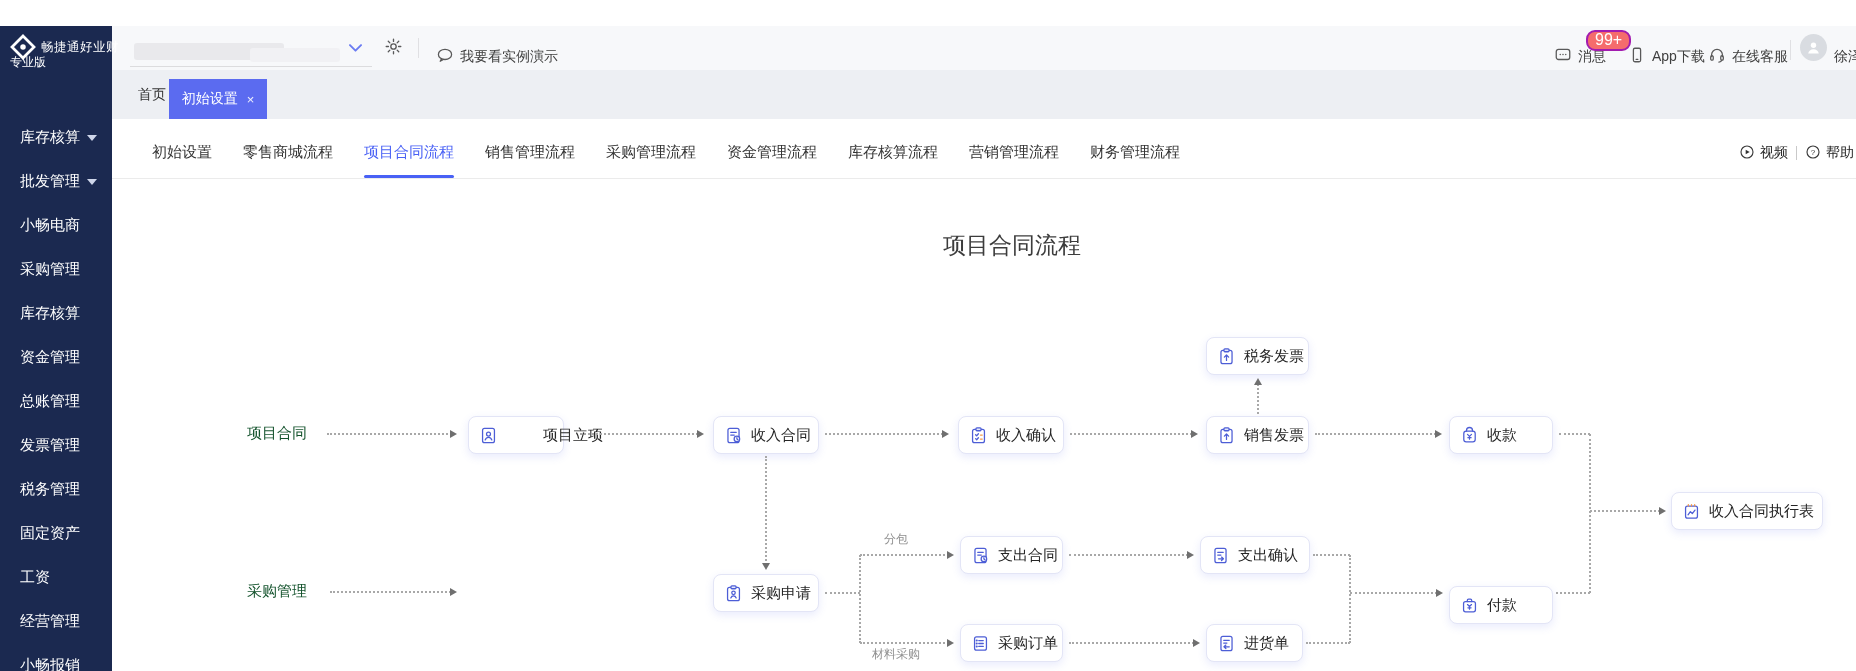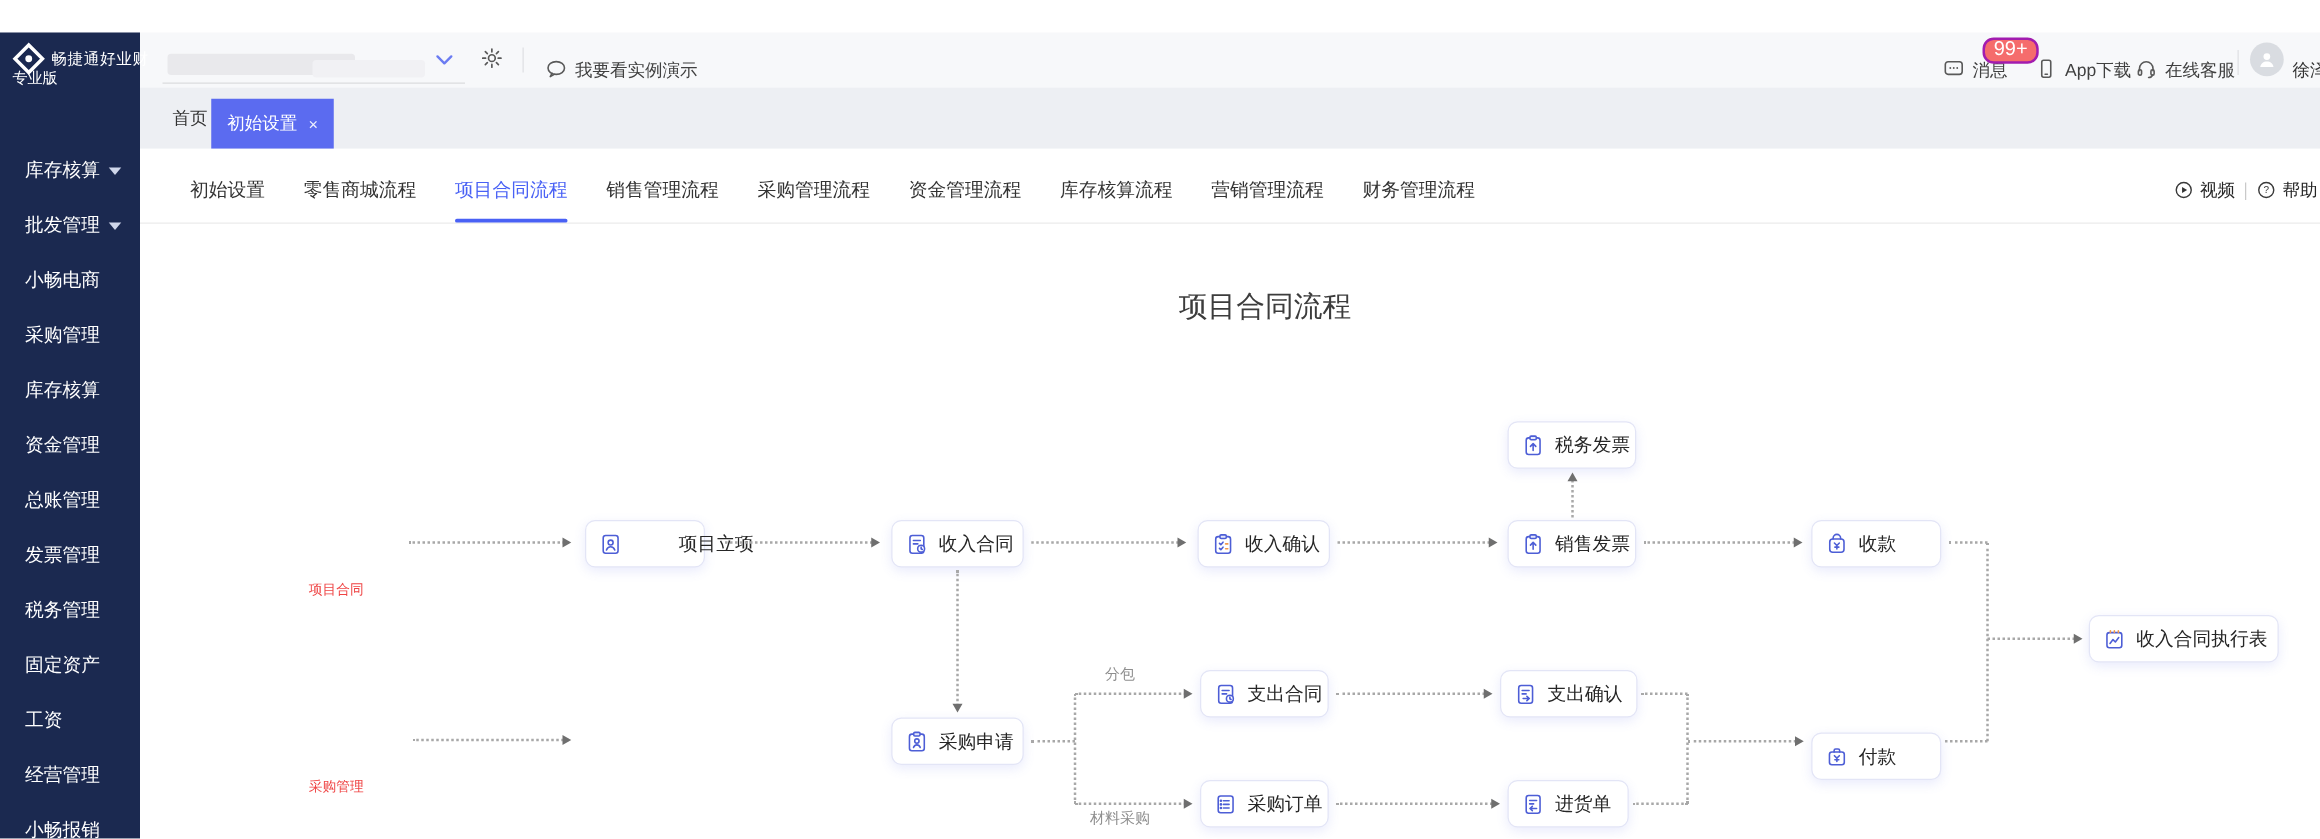--- a/index.html
+++ b/index.html
@@ -45,21 +45,21 @@
   .snav.active{color:#4961f5;}
   .snav.active::after{content:'';position:absolute;left:0;right:0;bottom:0;height:3px;background:#4961f5;border-radius:2px;}
   .subnav-right{position:absolute;right:2px;top:8px;height:52px;display:flex;align-items:center;gap:8px;font-size:14px;color:#262626;}
   .snr{display:flex;align-items:center;gap:5px;cursor:pointer;}
   .snr svg{width:16px;height:16px;fill:none;stroke:#3a3a3a;stroke-width:1.7;}
   .sn-div{width:1px;height:14px;background:#c9c9c9;}
 
   
   .flow{position:absolute;left:0;top:0;width:1856px;height:671px;z-index:3;pointer-events:none;}
   .ftitle{position:absolute;left:1012px;top:230px;transform:translateX(-50%);font-size:23px;color:#3c3c3c;}
-  .flabel{position:absolute;font-size:11px;color:#ef4444;margin-top:40px;}
+  .flabel{position:absolute;font-size:15px;color:#14532d;}
   .blabel{position:absolute;font-size:12px;color:#8f8f8f;}
   .fnode{position:absolute;height:38px;box-sizing:border-box;display:flex;align-items:center;gap:8px;padding:12px 10px;background:#fff;border:1px solid #e3e5f6;border-radius:8px;box-shadow:0 3px 9px rgba(99,110,235,.14);font-size:15px;color:#262626;white-space:nowrap;pointer-events:auto;cursor:pointer;font-family:Liberation Serif, serif;}
   .nicon{width:19px;height:19px;flex:0 0 auto;}
   .nicon svg{width:19px;height:19px;fill:none;stroke:#4d5ed6;stroke-width:1.6;stroke-linecap:round;stroke-linejoin:round;}
   .nicon .lfill{fill:#e4e8fb;}
   .nicon .wfill{fill:#fff;}
   .nicon .orange{stroke:#f2994a;}
   .nicon .thick{stroke-width:2.6;}
   .hline{position:absolute;height:0;border-top:2px dotted #a8a8a8;}
   .vline{position:absolute;width:0;border-left:2px dotted #a8a8a8;}

